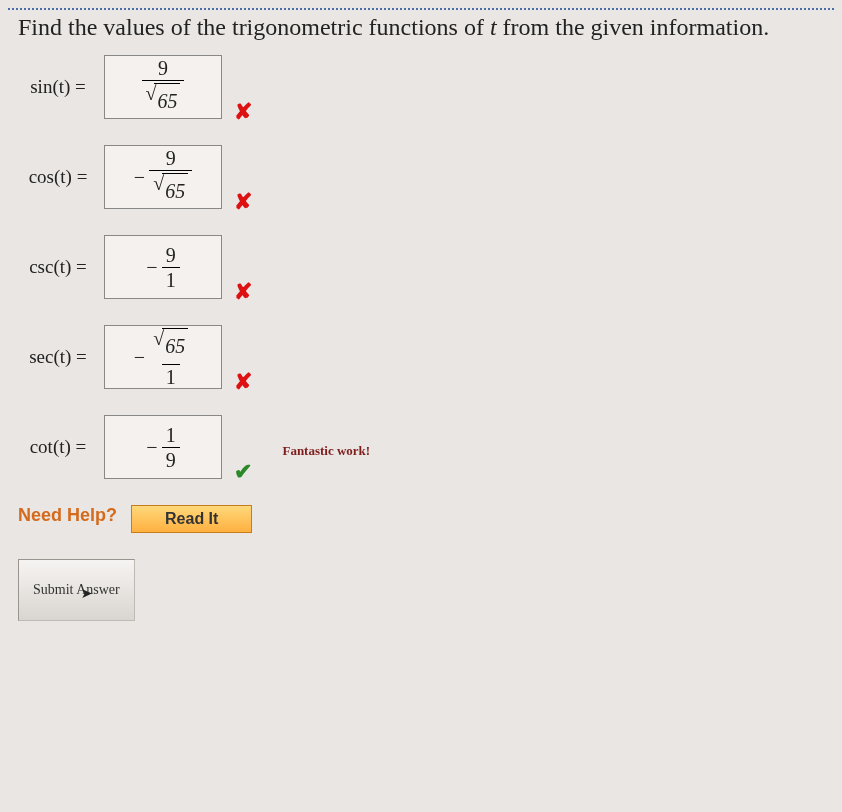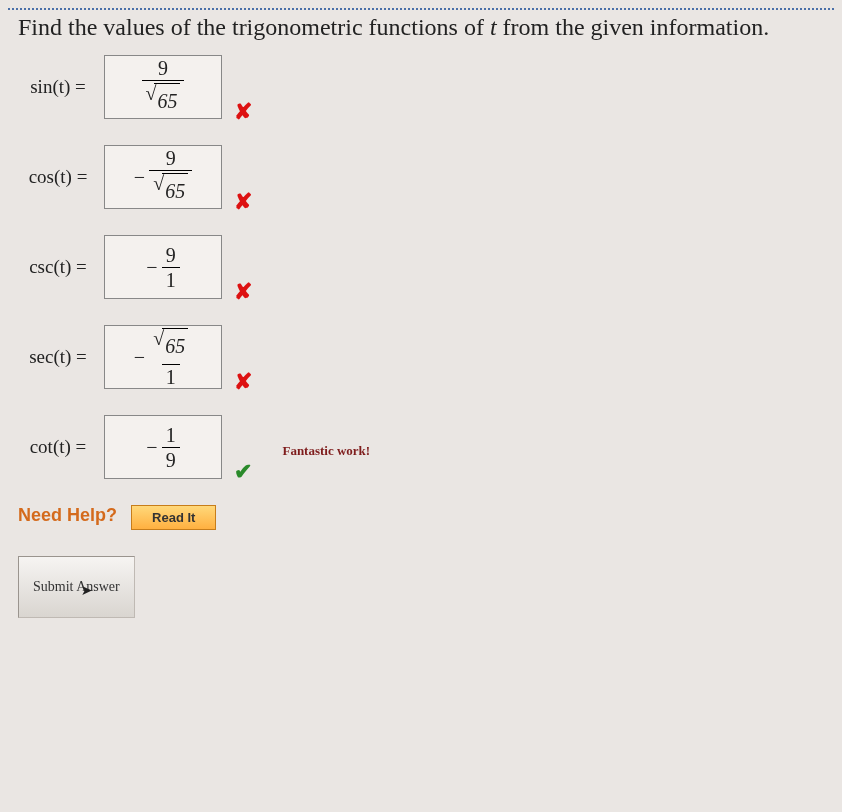--- a/index.html
+++ b/index.html
@@ -99,26 +99,26 @@
     margin: 14px 0 26px 0;
   }
   .need-help {
     font-family: Arial, sans-serif;
     font-weight: bold;
     color: #d46a1c;
     font-size: 18px;
   }
   .read-it {
     font-family: Arial, sans-serif;
-    font-size: 13px;
+    font-size: 16px;
     font-weight: bold;
     color: #333;
     background: linear-gradient(#ffd87a, #ffb040);
     border: 1px solid #c77d1a;
-    padding: 4px 20px;
+    padding: 4px 33px;
     cursor: pointer;
   }
   .submit-btn {
     font-family: Liberation Serif, serif;
     font-size: 14px;
     color: #333;
     background: linear-gradient(#f6f4f2, #d9d5d0);
     border: 1px solid #9a948e;
     border-right-color:#bfb9b3;
     border-bottom-color:#bfb9b3;

